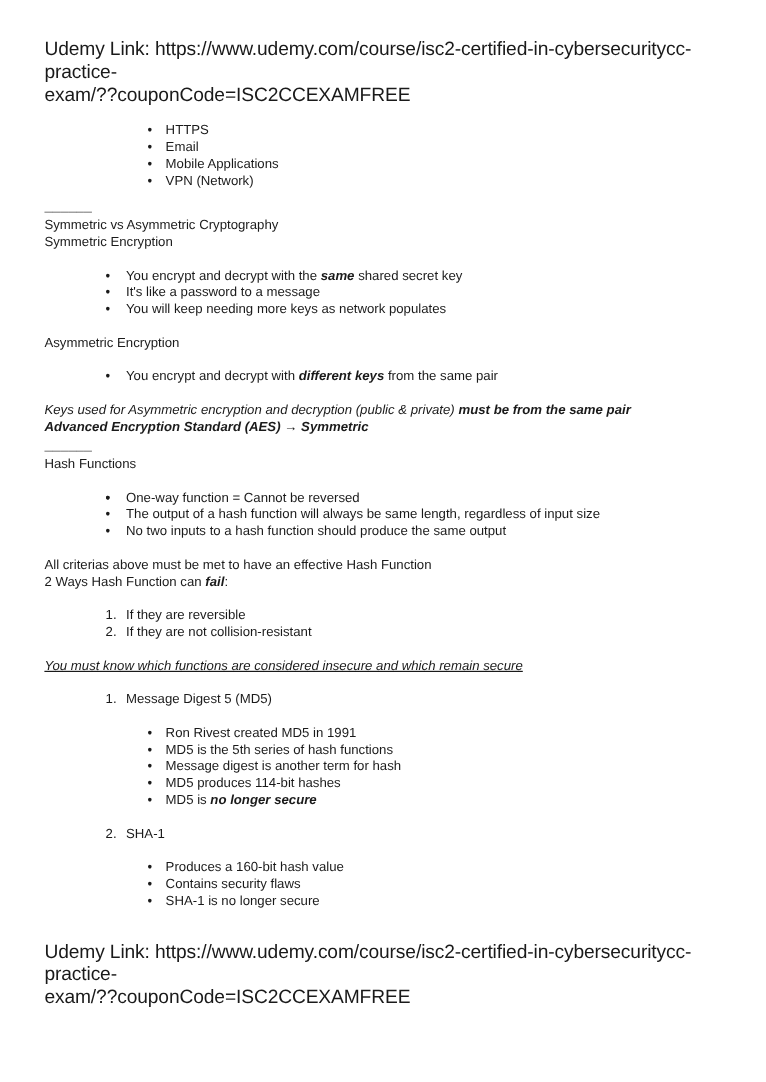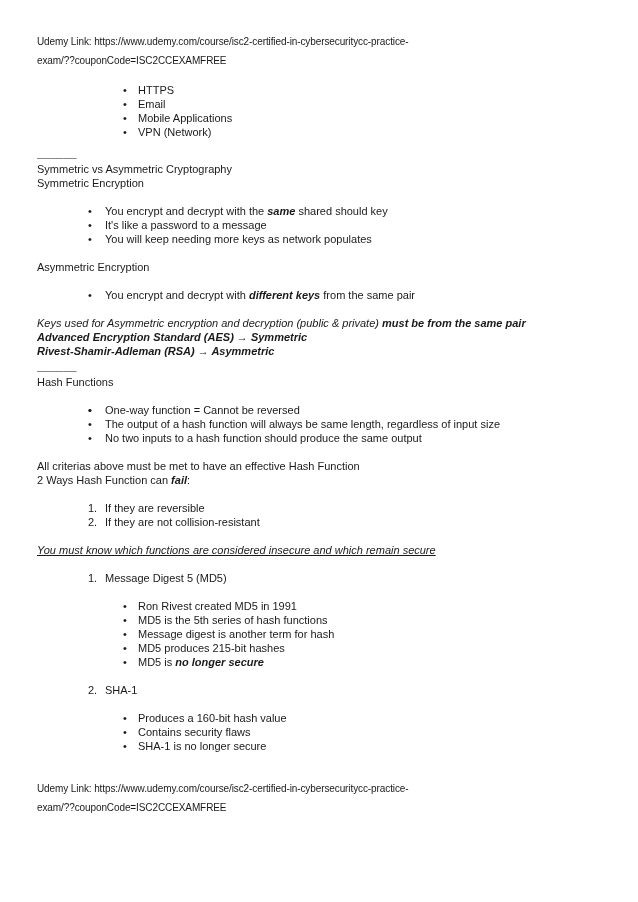--- a/index.html
+++ b/index.html
@@ -7,21 +7,21 @@
   body {
     width:638px; height:902px; overflow:hidden;
     font-family:"Liberation Sans", sans-serif;
     color:#1a1a1a;
   }
   .page {
     width:638px; height:902px;
     padding:32px 30px 0 37px;
     font-size:11px; line-height:14px;
   }
-  .hf { font-size:10px; line-height:19px; letter-spacing:-0.1px; }
+  .hf { font-size:16px; line-height:19px; letter-spacing:-0.1px; }
   .line { white-space:pre-wrap; }
 
   
   .mt13 { margin-top:13px; }
   .mt14 { margin-top:14px; }
   .mt9  { margin-top:9px; }
   .mt3  { margin-top:3px; }
   .mt26 { margin-top:26px; }
 
   
@@ -69,21 +69,21 @@
 
   <div class="mt9">
     <div class="divider">______</div>
     <div>Symmetric vs Asymmetric Cryptography</div>
     <div>Symmetric Encryption</div>
   </div>
 
   <div class="mt14">
     <div class="li l1">
       <span class="marker">•</span>
-      <span><span>You encrypt and decrypt with the </span><b>same</b><span> shared should key</span></span>
+      <span><span>You encrypt and decrypt with the </span><b>same</b><span> shared secret key</span></span>
     </div>
     <div class="li l1">
       <span class="marker">•</span>
       <span>It's like a password to a message</span>
     </div>
     <div class="li l1">
       <span class="marker">•</span>
       <span>You will keep needing more keys as network populates</span>
     </div>
   </div>
@@ -93,21 +93,20 @@
   <div class="mt14">
     <div class="li l1">
       <span class="marker">•</span>
       <span><span>You encrypt and decrypt with </span><b>different keys</b><span> from the same pair</span></span>
     </div>
   </div>
 
   <div class="mt14">
     <div><span class="italic">Keys used for Asymmetric encryption and decryption (public &amp; private) </span><span class="bolditalic">must be from the same pair</span></div>
     <div class="bolditalic">Advanced Encryption Standard (AES) → Symmetric</div>
-    <div class="bolditalic">Rivest-Shamir-Adleman (RSA) → Asymmetric</div>
   </div>
 
   <div class="mt3">
     <div class="divider">______</div>
     <div>Hash Functions</div>
   </div>
 
   <div class="mt14">
     <div class="li l1">
       <span class="marker">•</span>
@@ -164,21 +163,21 @@
     <div class="li l2">
       <span class="marker">•</span>
       <span>MD5 is the 5th series of hash functions</span>
     </div>
     <div class="li l2">
       <span class="marker">•</span>
       <span>Message digest is another term for hash</span>
     </div>
     <div class="li l2">
       <span class="marker">•</span>
-      <span>MD5 produces 215-bit hashes</span>
+      <span>MD5 produces 114-bit hashes</span>
     </div>
     <div class="li l2">
       <span class="marker">•</span>
       <span><span>MD5 is </span><b>no longer secure</b></span>
     </div>
   </div>
 
   <div class="mt14">
     <div class="li l1">
       <span class="marker num">2.</span>

